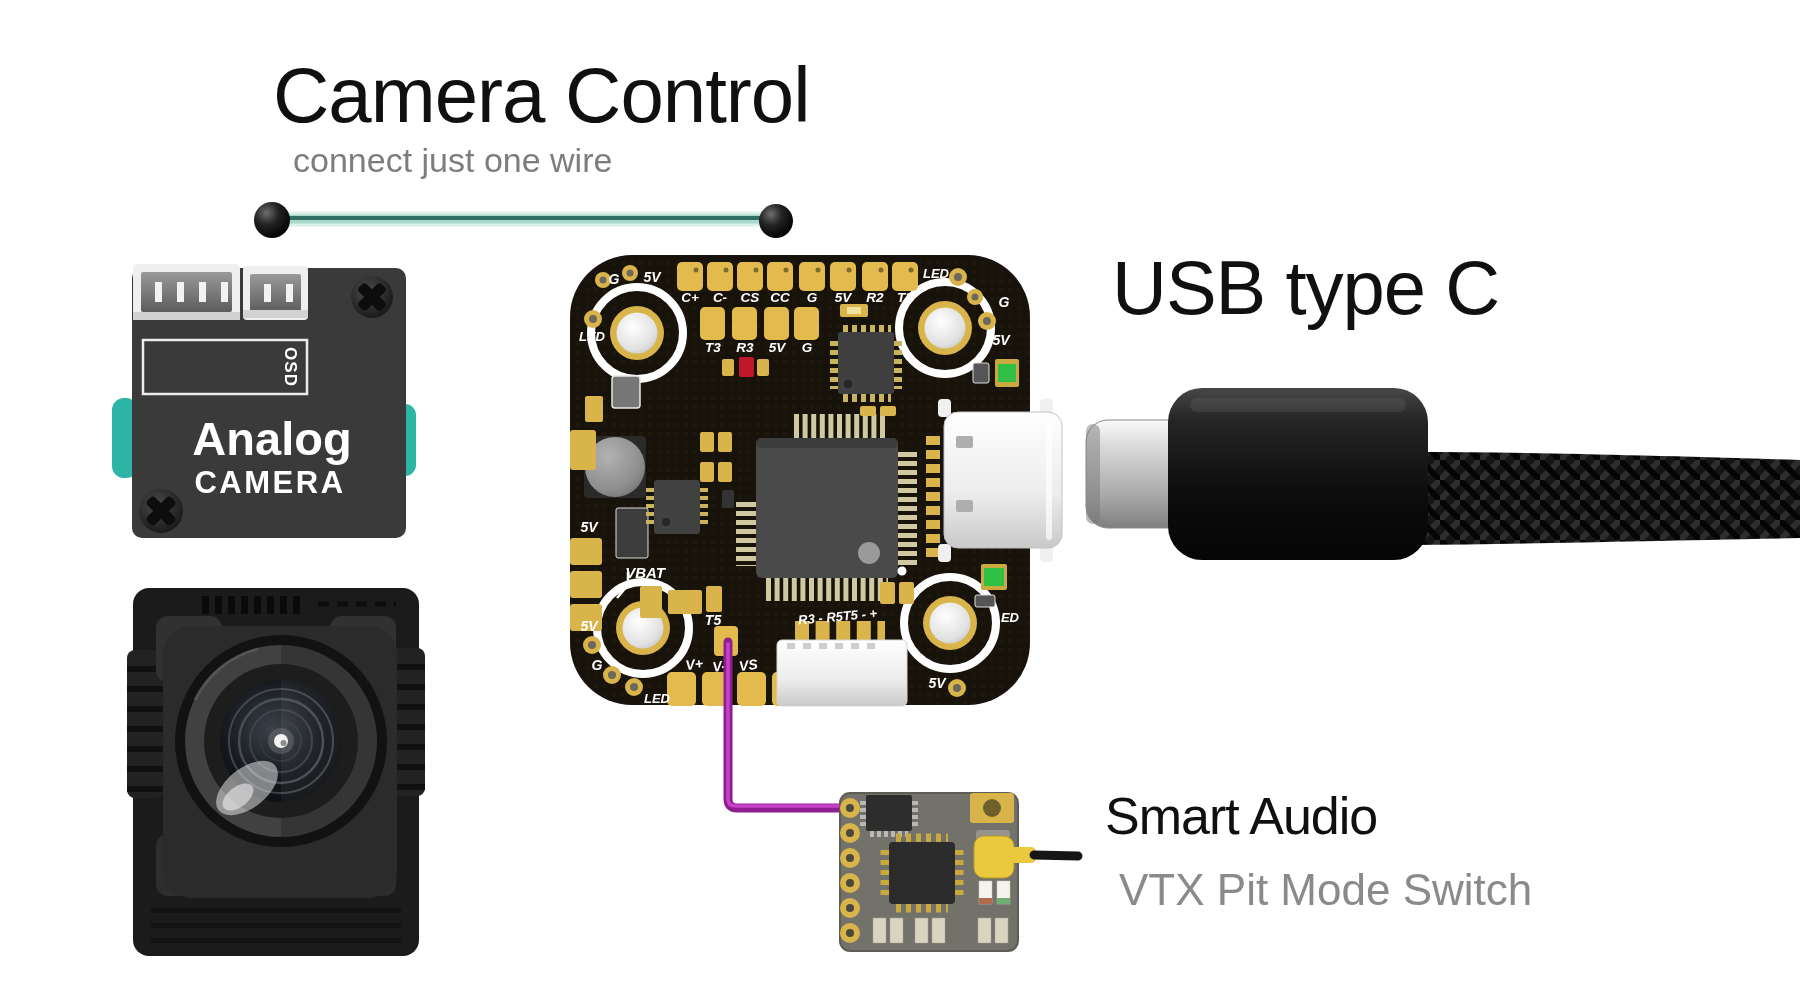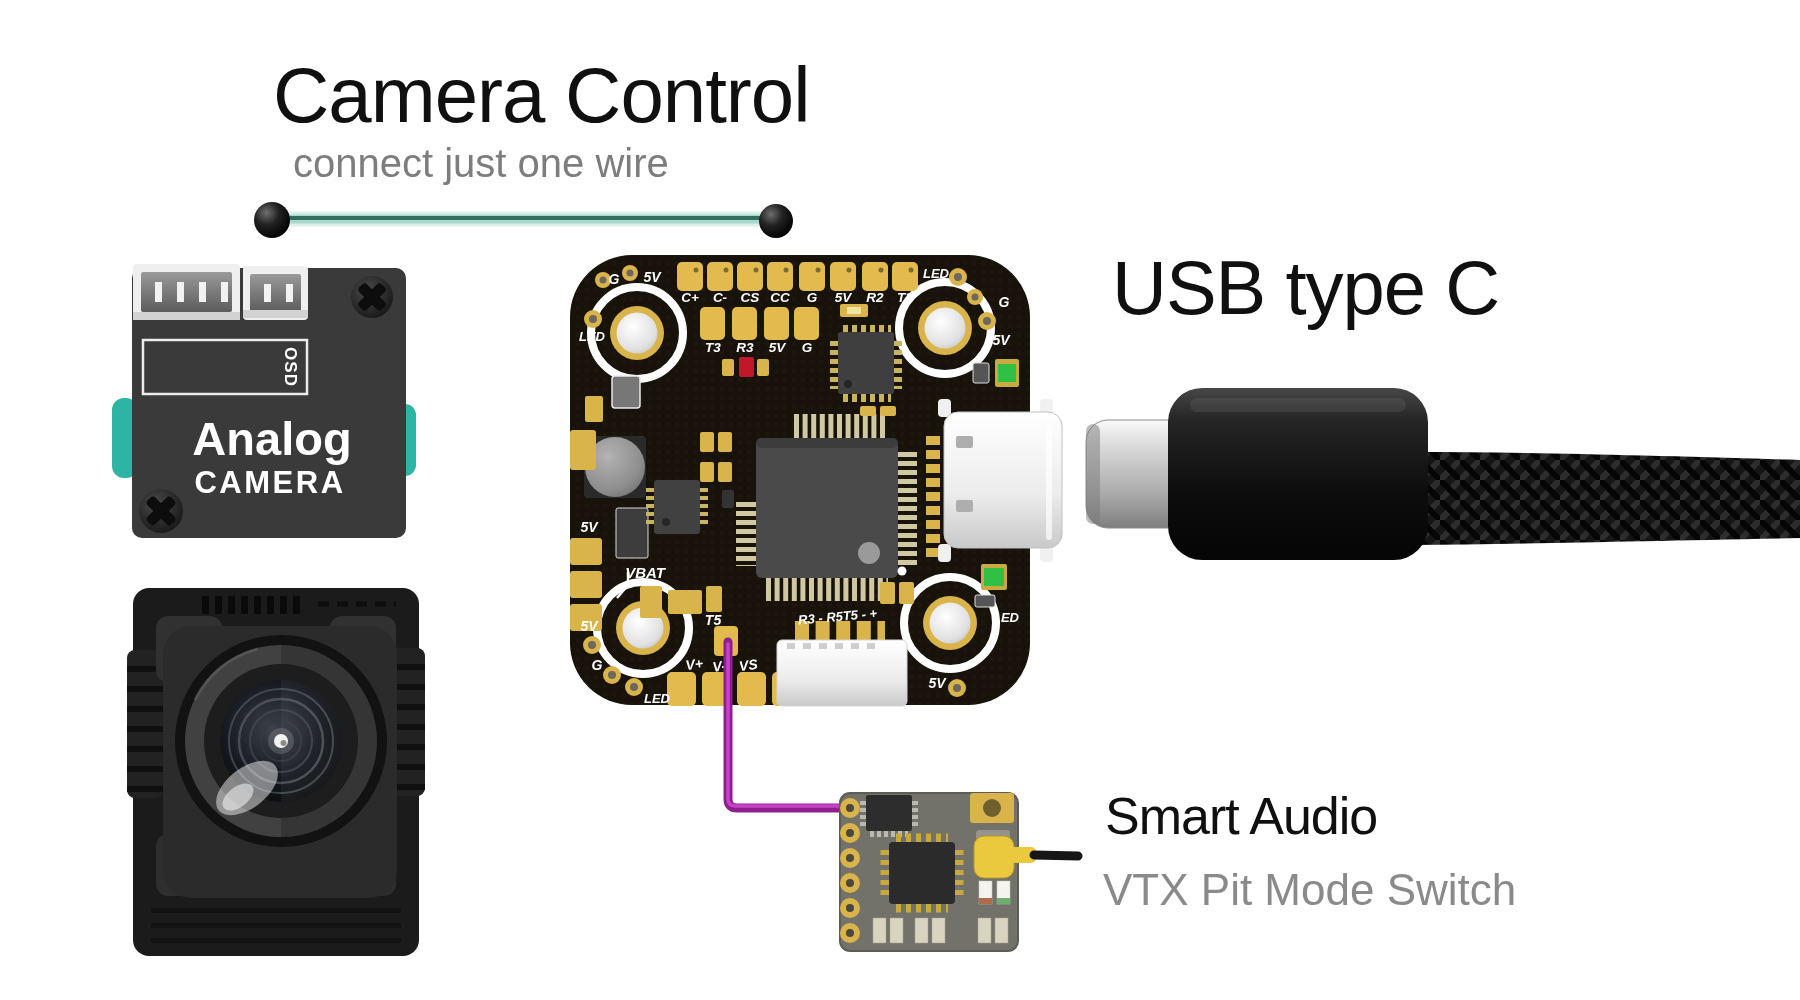--- a/index.html
+++ b/index.html
@@ -1,23 +1,23 @@
 <!DOCTYPE html>
 <html><head>
 <meta charset="utf-8">
 <style>
   html,body{margin:0;padding:0;background:#ffffff;}
   #stage{position:relative;width:1800px;height:1000px;background:#ffffff;overflow:hidden;
          font-family:"Liberation Sans",sans-serif;}
   .annot{position:absolute;white-space:nowrap;line-height:1;}
   .annot.title{color:#101010;font-size:78px;font-weight:400;letter-spacing:-1px;}
-  .annot.sub{color:#7d7d7d;font-size:40px;font-weight:400;}
+  .annot.sub{color:#7d7d7d;font-size:34px;font-weight:400;}
   #usb-title{font-size:76px;text-align:center;}
   #sa-title{font-size:52px;}
-  #sa-sub{color:#8a8a8a;font-size:44px;}
+  #sa-sub{color:#8a8a8a;font-size:44px;margin-left:16px;}
   svg.scene{position:absolute;left:0;top:0;}
   text.silk{font-family:"Liberation Sans",sans-serif;font-style:italic;font-weight:bold;fill:#ffffff;}
   text.camtext{font-family:"Liberation Sans",sans-serif;font-weight:bold;fill:#ffffff;}
   text.osdtext{font-family:"Liberation Sans",sans-serif;font-weight:600;fill:#ffffff;letter-spacing:1px;}
 </style>
 </head>
 <body>
 
 <div id="stage">
 

